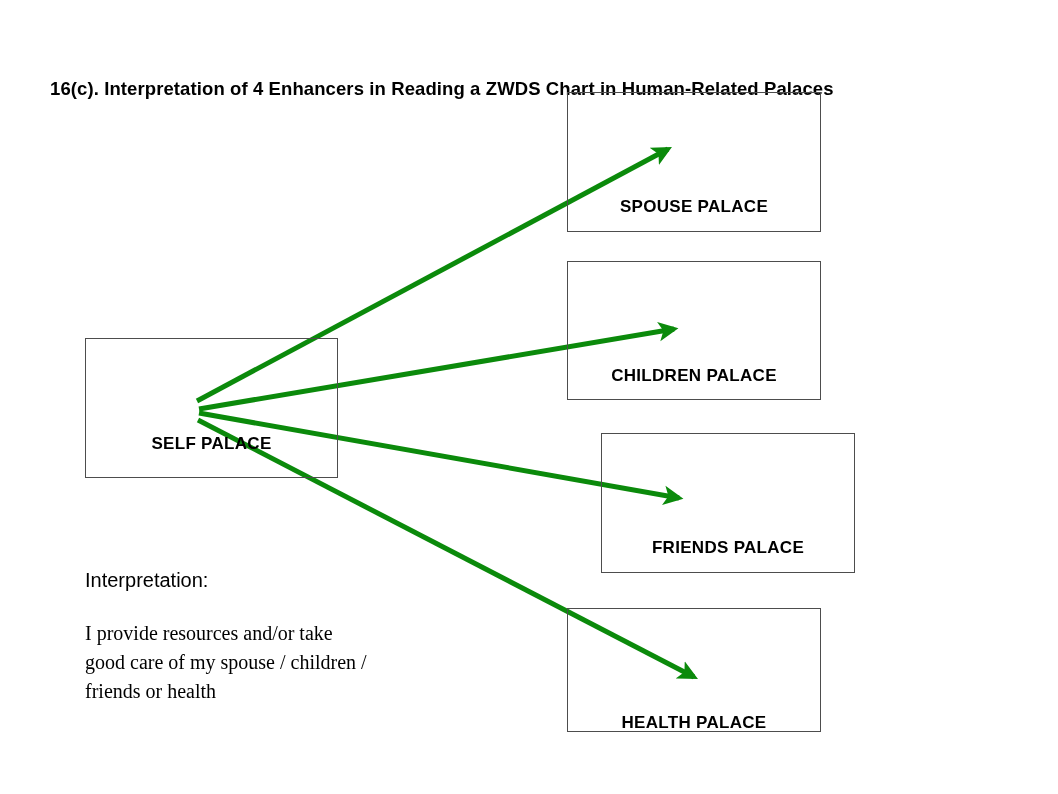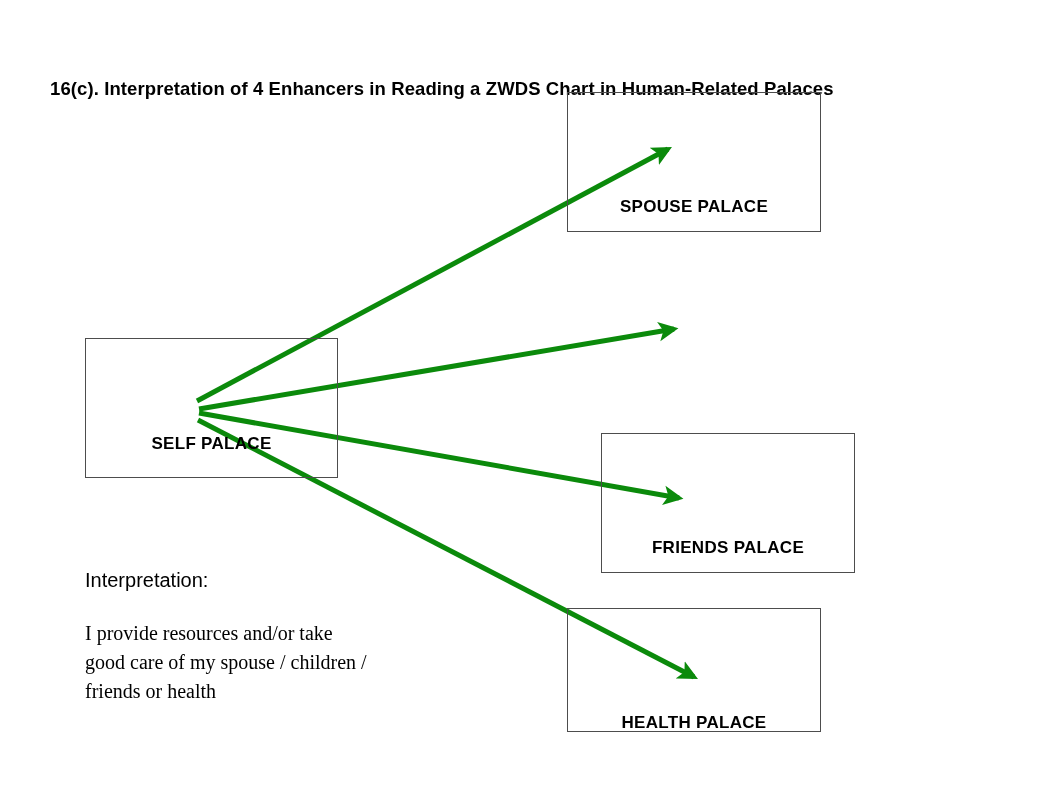--- a/index.html
+++ b/index.html
@@ -109,20 +109,23 @@
   </svg>
 
   <div class="palace-box" id="box-self">
     <div class="palace-label">SELF PALACE</div>
   </div>
 
   <div class="palace-box" id="box-spouse">
     <div class="palace-label">SPOUSE PALACE</div>
   </div>
 
+  <div class="palace-box" id="box-children">
+    <div class="palace-label">CHILDREN PALACE</div>
+  </div>
 
   <div class="palace-box" id="box-friends">
     <div class="palace-label">FRIENDS PALACE</div>
   </div>
 
   <div class="palace-box" id="box-health">
     <div class="palace-label">HEALTH PALACE</div>
   </div>
 
   <div id="interpretation">

